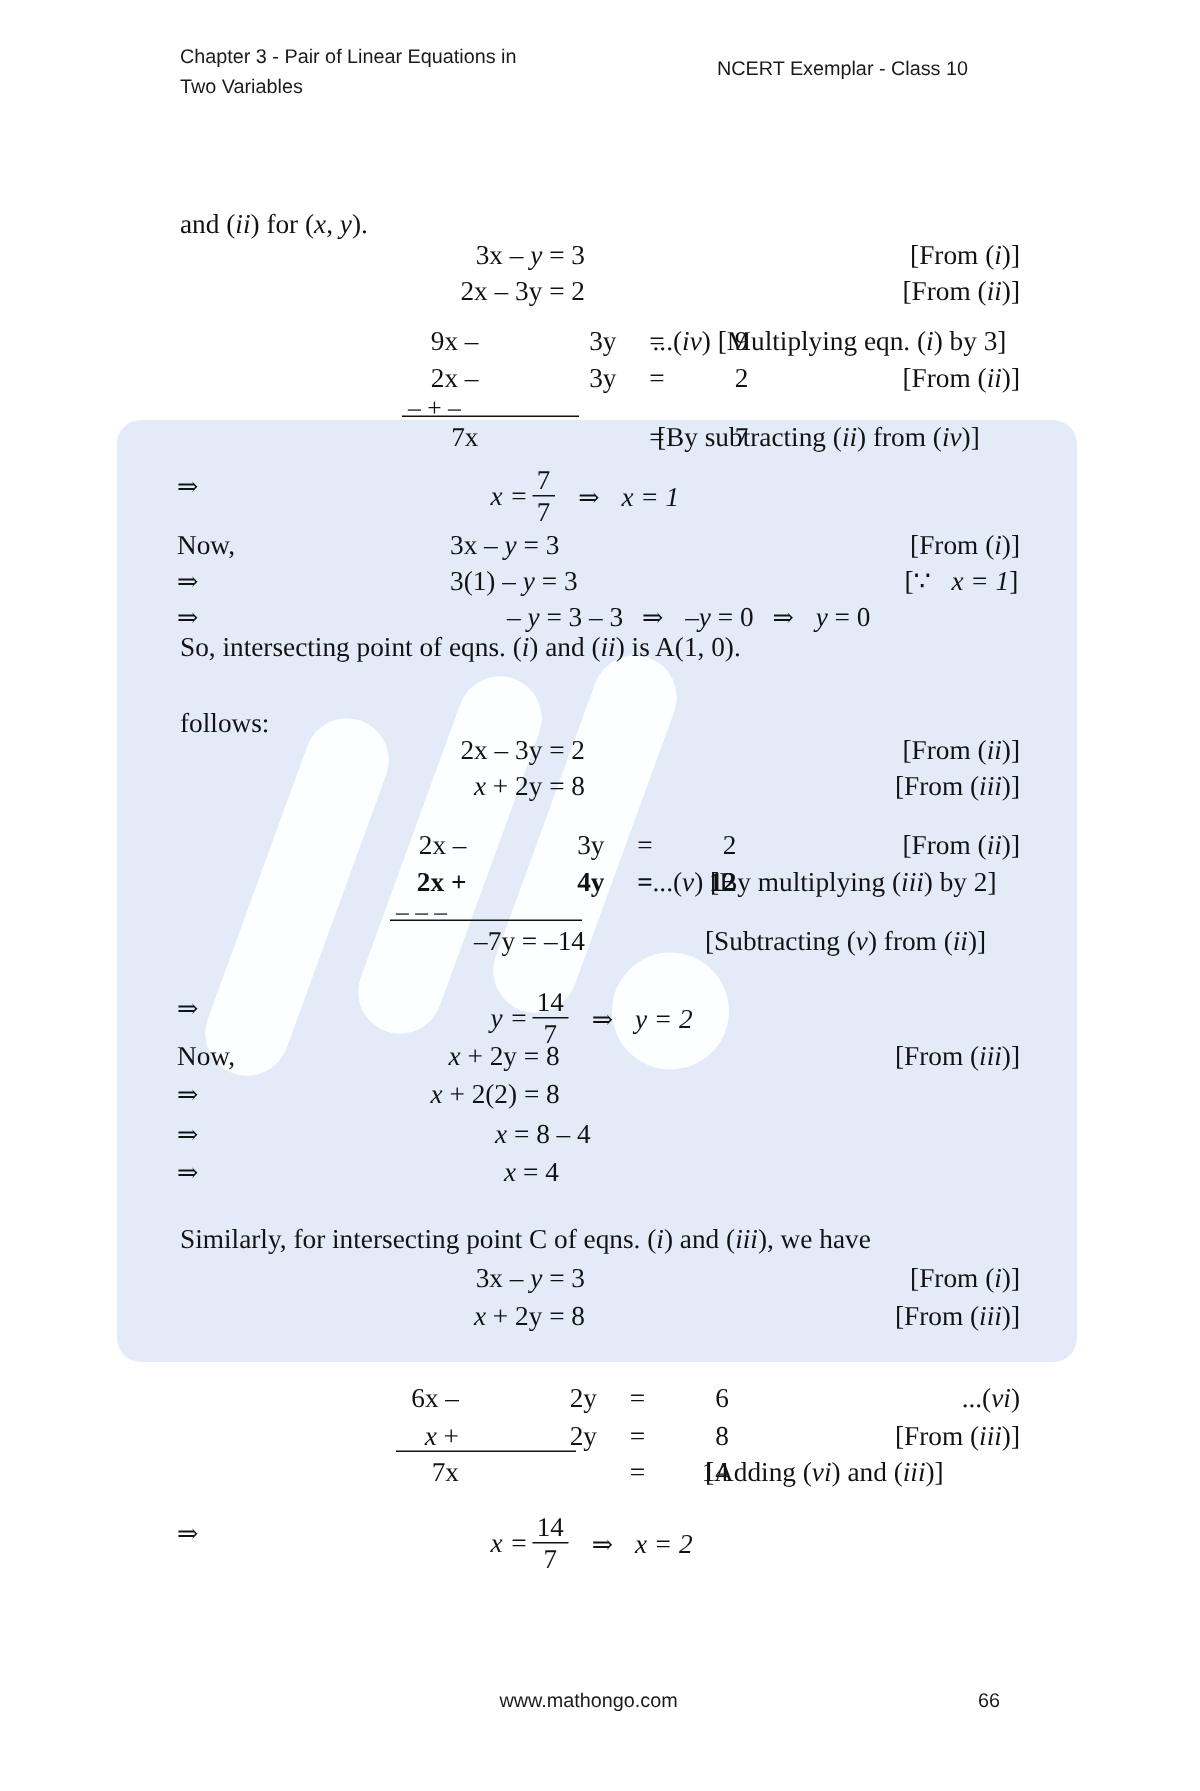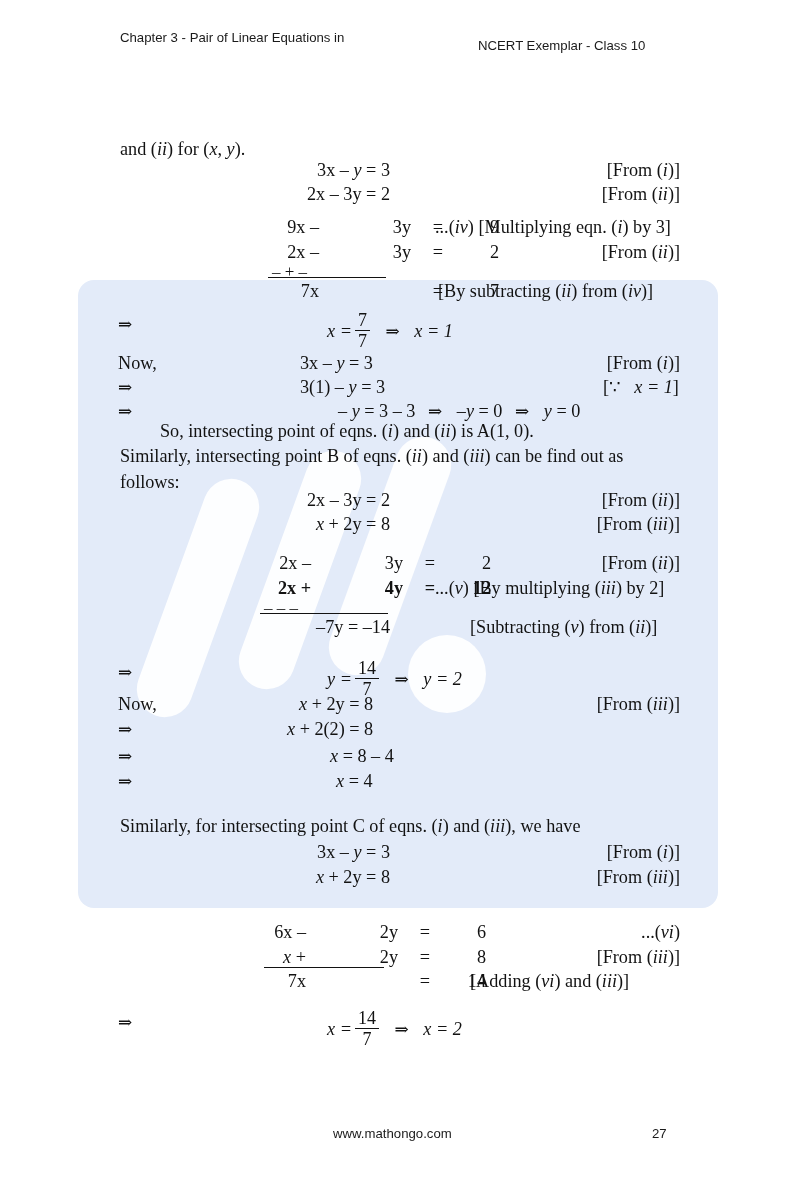--- a/index.html
+++ b/index.html
@@ -190,20 +190,21 @@
   .f-pg  { position: absolute; left: 652px; top: 0; }
 </style>
 </head>
 <body>
 
 <div class="page">
 
   <div class="header">
     <div class="hdr-left">
       <div>Chapter 3 - Pair of Linear Equations in</div>
+      <div>Two Variables</div>
     </div>
     <div class="hdr-right">NCERT Exemplar - Class 10</div>
   </div>
 
   <div class="highlight"></div>
 
   <div class="watermark">
     <div class="wm-bar" style="left:20px;  top:18px;  width:56px; height:250px; transform:rotate(20deg);"></div>
     <div class="wm-bar" style="left:122px; top:-10px; width:56px; height:250px; transform:rotate(20deg);"></div>
     <div class="wm-bar" style="left:212px; top:-24px; width:56px; height:250px; transform:rotate(20deg);"></div>
@@ -276,24 +277,23 @@
       <span class="arrow">⇒</span>
     </div>
     <div class="eqL" style="left:338px; top:399px;">
       <span>– <i>y</i> = 3 – 3</span>
       <span class="arrow" style="margin-left:8px;">⇒</span>
       <span style="margin-left:10px;font-family:Liberation Serif, serif;">–<i>y</i> = 0</span>
       <span class="arrow" style="margin-left:8px;">⇒</span>
       <span style="margin-left:10px;"><i>y</i> = 0</span>
     </div>
 
-    <div class="para" style="left:120px; top:419px; width:570px;margin-left:40px;">So, intersecting point of eqns. (<i>i</i>) and (<i>ii</i>) is A(1, 0).</div>
+    <div class="para" style="left:120px; top:419px; width:570px;">So, intersecting point of eqns. (<i>i</i>) and (<i>ii</i>) is A(1, 0).</div>
 
     <div class="para" style="left:120px; top:444px; width:570px;">
-      <span>Similarly, intersecting point B of eqns. (<i>ii</i>) and (<i>iii</i>) can be find out as</span>
       <br><span>follows:</span>
     </div>
 
     <div class="eq" style="left:250px; top:488px; width:140px;">2x – 3y = 2</div>
     <div class="note" style="top:488px;">[From (<i>ii</i>)]</div>
 
     <div class="eq" style="left:250px; top:512px; width:140px;"><i>x</i> + 2y = 8</div>
     <div class="note" style="top:512px;">[From (<i>iii</i>)]</div>
 
     <div class="cols" style="left:265px; top:551px;">
@@ -392,16 +392,16 @@
     <div class="eqL" style="left:327px; top:1010px;">
       <span class="it"><i>x</i> =</span><span class="frac"><span class="num">14</span><span class="den">7</span></span>
       <span class="arrow" style="margin-left:8px;">⇒</span>
       <span class="it" style="margin-left:10px;"><i>x</i> = 2</span>
     </div>
 
   </div>
 
   <div class="footer">
     <div class="f-url">www.mathongo.com</div>
-    <div class="f-pg">27</div>
+    <div class="f-pg">66</div>
   </div>
 
 </div>
 
 </body></html>

